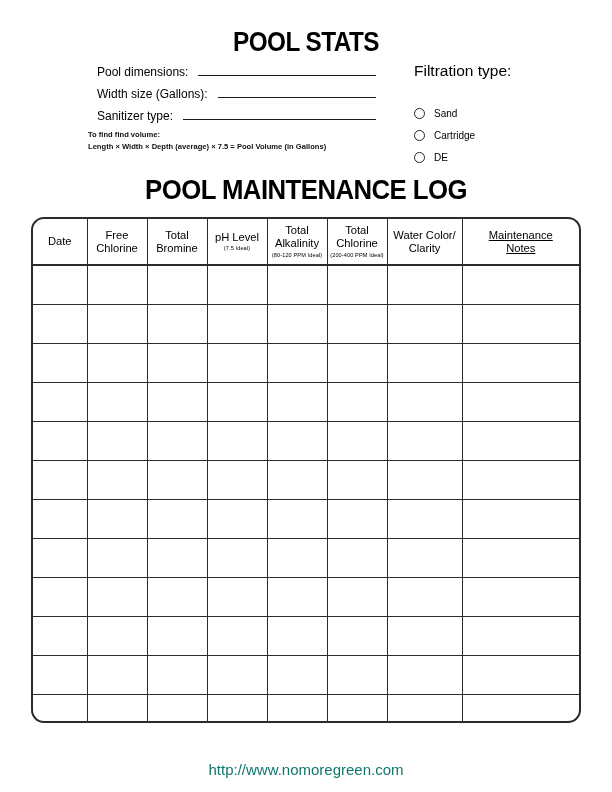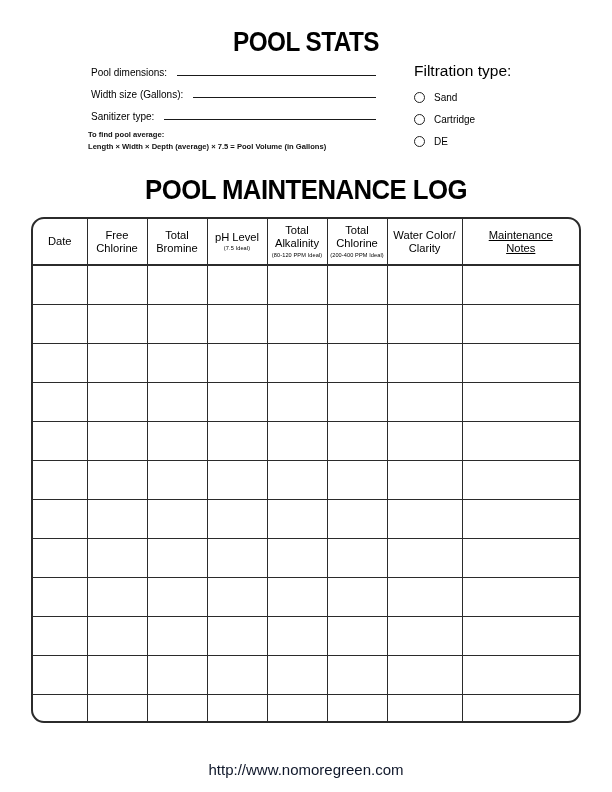--- a/index.html
+++ b/index.html
@@ -34,21 +34,22 @@
   .stats-left {
     position: absolute;
     left: 91px;
     top: 62px;
     width: 285px;
   }
   .stat-row {
     display: flex;
     align-items: baseline;
     height: 22px;
-    font-size: 10px;
+    font-size: 12px;
+    margin-left: 6px;
   }
   .stat-label {
     white-space: nowrap;
   }
   .stat-rule {
     flex: 1 1 auto;
     margin-left: 10px;
     border-bottom: 1.6px solid #1a1a1a;
     height: 13px;
   }
@@ -69,21 +70,21 @@
 
   
   .filtration {
     position: absolute;
     left: 414px;
     top: 62px;
     width: 180px;
   }
   .filtration-title {
     font-size: 15.5px;
-    margin-bottom: 6px;
+    margin-bottom: 22px;
   }
   .filt-opt {
     display: flex;
     align-items: center;
     height: 22px;
     font-size: 10px;
   }
   .radio {
     width: 9px;
     height: 9px;
@@ -175,21 +176,21 @@
   col.c-notes     { width: 117px; }
 
   
   .footer-url {
     position: absolute;
     top: 761px;
     left: 0;
     width: 612px;
     text-align: center;
     font-size: 15px;
-    color: #0f172a;
+    color: #0f766e;
   }
 </style>
 </head>
 <body>
 
 <div class="stats-title">POOL STATS</div>
 
 <div class="stats-left">
   <div class="stat-row">
     <span class="stat-label">Pool dimensions:</span>
@@ -199,21 +200,21 @@
     <span class="stat-label">Width size (Gallons):</span>
     <span class="stat-rule"></span>
   </div>
   <div class="stat-row">
     <span class="stat-label">Sanitizer type:</span>
     <span class="stat-rule"></span>
   </div>
 </div>
 
 <div class="volume-note">
-  <div>To find pool average:</div>
+  <div>To find find volume:</div>
   <div class="formula">Length × Width × Depth (average) × 7.5 = Pool Volume (in Gallons)</div>
 </div>
 
 <div class="filtration">
   <div class="filtration-title">Filtration type:</div>
   <div class="filt-opt">
     <span class="radio"></span>
     <span>Sand</span>
   </div>
   <div class="filt-opt">

